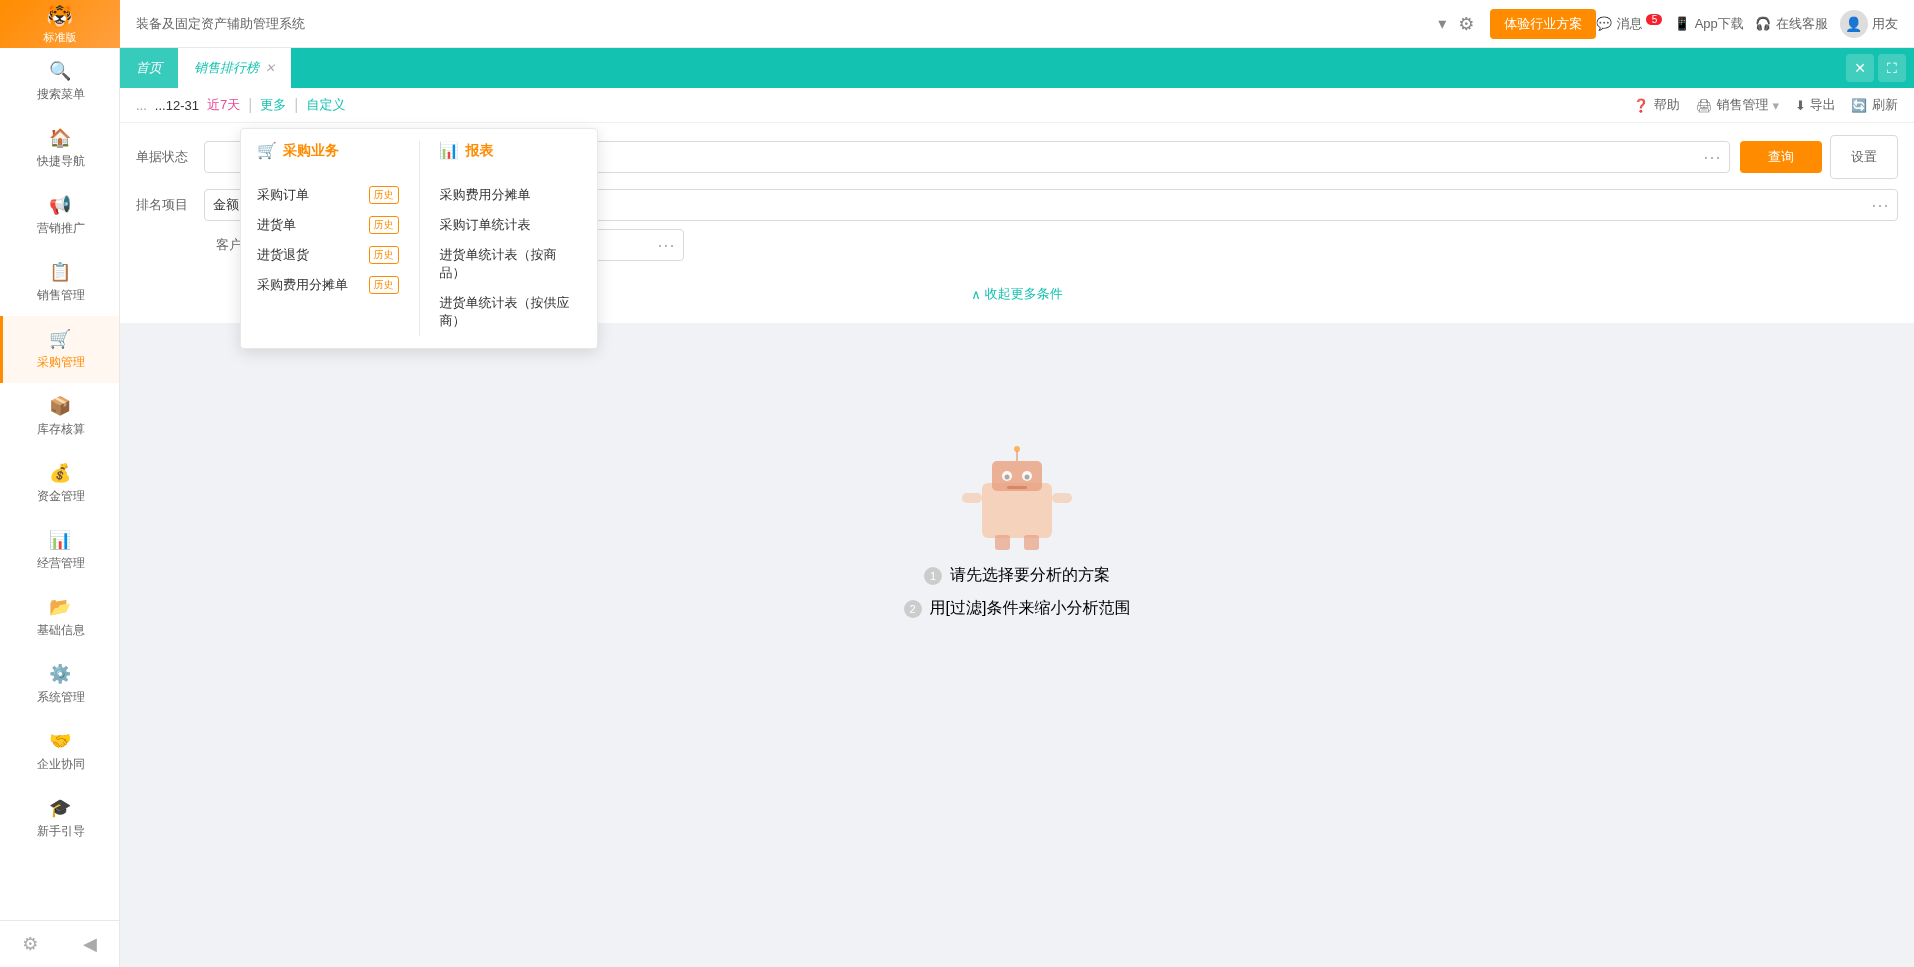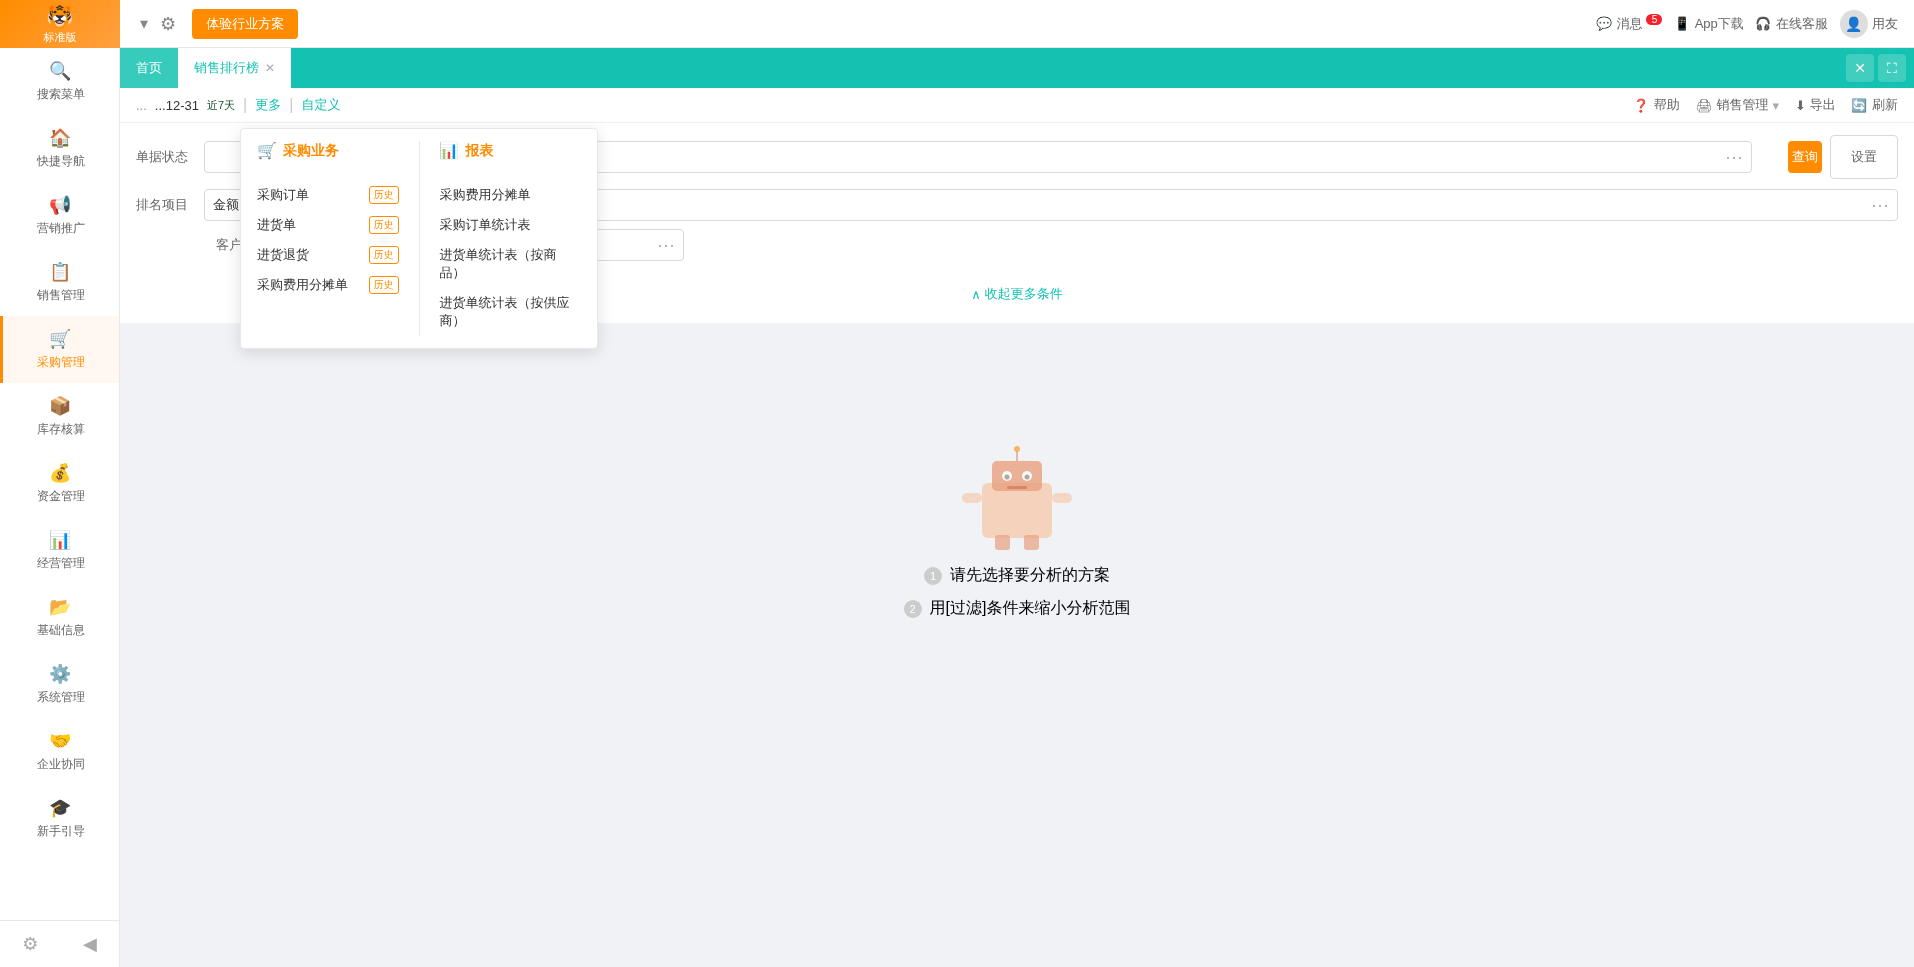--- a/index.html
+++ b/index.html
@@ -125,20 +125,21 @@
     }
     .tab-item {
       height: 52px;
       display: flex;
       align-items: center;
       padding: 0 16px;
       font-size: 13px;
       cursor: pointer;
       color: rgba(255,255,255,0.85);
       position: relative;
+      font-style: italic;
     }
     .tab-item.home { background: rgba(255,255,255,0.15); color: #fff; }
     .tab-item.active { background: #fff; color: #13c2b0; border-radius: 4px 4px 0 0; }
     .tab-close {
       margin-left: 6px;
       font-size: 12px;
       color: #aaa;
       cursor: pointer;
     }
     .tab-bar-spacer { flex: 1; }
@@ -178,25 +179,24 @@
       display: flex;
       align-items: center;
       gap: 4px;
     }
     .filter-tag-close { cursor: pointer; color: #aaa; }
     .btn-query {
       background: #ff8c00;
       color: #fff;
       border: none;
       border-radius: 4px;
-      padding: 6px 4px;
+      padding: 6px 28px;
       font-size: 13px;
       cursor: pointer;
       height: 32px;
-      margin-left: 26px;
     }
     .btn-setting {
       background: #fff;
       color: #666;
       border: 1px solid #d9d9d9;
       border-radius: 4px;
       padding: 6px 20px;
       font-size: 13px;
       cursor: pointer;
       height: 44px;
@@ -355,20 +355,21 @@
 <body>
 
 <div style="display:flex; align-items:stretch; height:48px; flex-shrink:0;">
 
   <div class="logo-area">
     <span class="logo-icon">🐯</span>
     <span class="logo-label">标准版</span>
   </div>
 
   <div class="top-bar" style="flex:1;">
+    <span class="system-title">装备及固定资产辅助管理系统</span>
     <span class="dropdown-arrow" style="margin-left:4px; color:#888;">▾</span>
     <span class="gear-icon" style="margin-left:12px;">⚙</span>
     <button class="industry-btn" style="margin-left:16px;">体验行业方案</button>
     <div class="toolbar-right">
       <div class="top-bar-action">
         <span>💬</span>
         <span>消息</span>
         <span class="badge">5</span>
       </div>
       <div class="top-bar-action">
@@ -461,21 +462,21 @@
       </div>
     </div>
 
     <div class="page-content">
 
       <div class="filter-toolbar">
         <div style="display:flex; align-items:center; gap:12px;">
           <div class="date-shortcuts">
             <span style="color:#999; font-size:13px;">...</span>
             <span style="font-size:13px; color:#333;">...12-31</span>
-            <span style="font-size:11px; color:#14532d; cursor:pointer;">近7天</span>
+            <span style="font-size:13px; color:#ec4899; cursor:pointer;">近7天</span>
             <span style="color:#ccc;">|</span>
             <span style="font-size:13px; color:#13c2b0; cursor:pointer;">更多</span>
             <span style="color:#ccc;">|</span>
             <span style="font-size:13px; color:#13c2b0; cursor:pointer;">自定义</span>
           </div>
         </div>
         <div style="display:flex; align-items:center; gap:16px; margin-left:auto;">
           <div class="toolbar-btn">
             <span>❓</span>
             <span>帮助</span>

